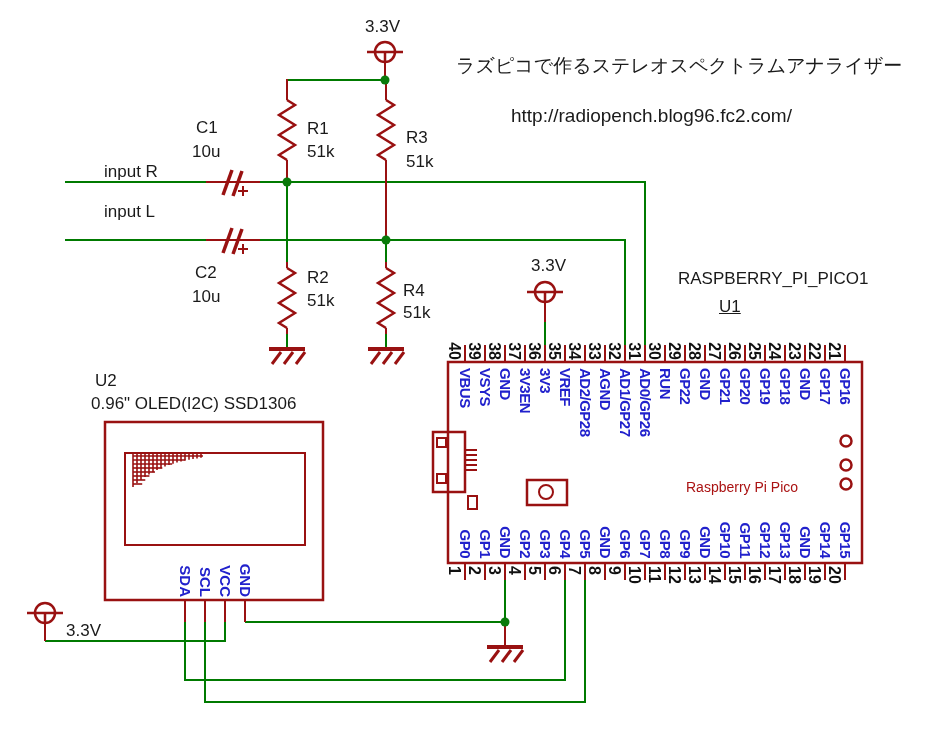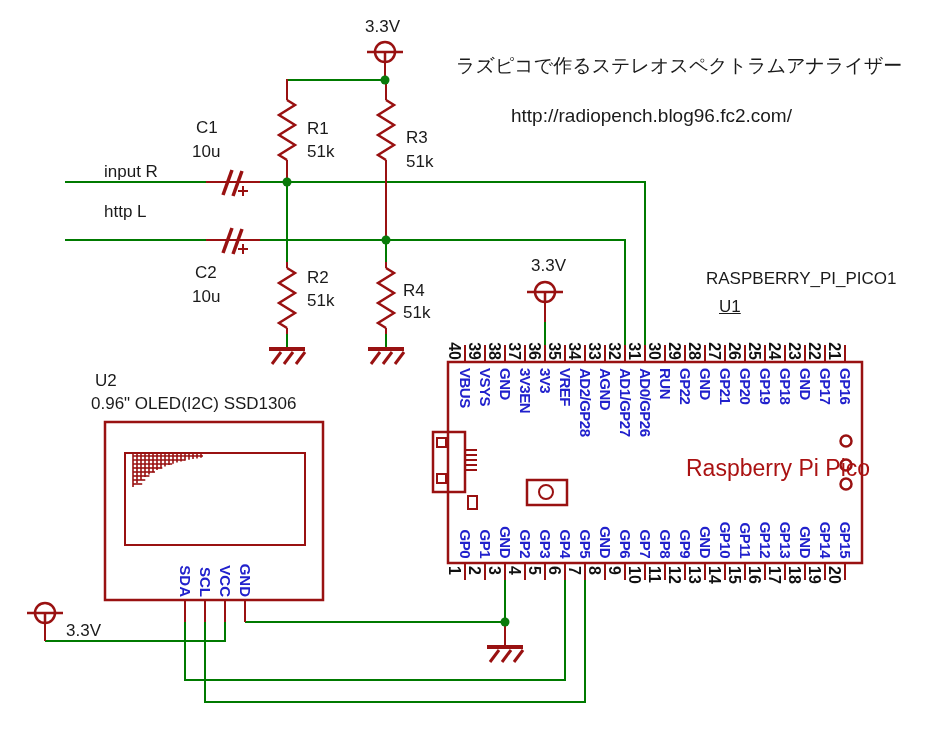--- a/index.html
+++ b/index.html
@@ -1,21 +1,21 @@
 <!DOCTYPE html>
 <html><head>
 <meta charset="utf-8">
 <style>
   html,body{margin:0;padding:0;background:#fff;}
   #canvas{position:relative;width:949px;height:750px;background:#ffffff;overflow:hidden;
           font-family:"Liberation Sans",sans-serif;}
   #schematic{position:absolute;left:0;top:0;}
   .lbl{position:absolute;font:17px "Liberation Sans",sans-serif;color:#1a1a1a;white-space:pre;}
   .lbl-big{font-size:19px;}
-  .lbl-red{color:#aa1212;font-size:23px;}
+  .lbl-red{color:#aa1212;font-size:14px;margin-top:24px;}
   .vert{position:absolute;transform:rotate(90deg);transform-origin:0 0;white-space:nowrap;}
   .pin-name{font:bold 15px "Liberation Sans",sans-serif;line-height:18px;letter-spacing:-0.5px;
             color:#2121cc;width:192px;}
   .pin-name.top{text-align:left;}
   .pin-name.bot{text-align:right;}
   .pin-num{font:bold 16px "Liberation Sans",sans-serif;line-height:19px;color:#111;width:30px;}
   .pin-num.top{text-align:right;}
   .pin-num.bot{text-align:left;}
   .oled-pin{font:bold 15px "Liberation Sans",sans-serif;line-height:18px;color:#2121cc;
             width:72px;text-align:right;}
@@ -251,37 +251,37 @@
 </svg>
 
 <div class="lbl lbl-big" style="left:456px;top:53px;font-family:Liberation Serif, serif;">ラズピコで作るステレオスペクトラムアナライザー</div>
 <div class="lbl lbl-big" style="left:483px;top:105px;margin-left:28px;">http://radiopench.blog96.fc2.com/</div>
 
 <div class="lbl" style="left:365px;top:17px;">3.3V</div>
 <div class="lbl" style="left:531px;top:256px;">3.3V</div>
 <div class="lbl" style="left:66px;top:621px;">3.3V</div>
 
 <div class="lbl" style="left:104px;top:162px;">input R</div>
-<div class="lbl" style="left:104px;top:202px;">http L</div>
+<div class="lbl" style="left:104px;top:202px;">input L</div>
 
 <div class="lbl" style="left:196px;top:118px;">C1</div>
 <div class="lbl" style="left:192px;top:142px;">10u</div>
 <div class="lbl" style="left:195px;top:263px;">C2</div>
 <div class="lbl" style="left:192px;top:287px;">10u</div>
 
 <div class="lbl" style="left:307px;top:119px;">R1</div>
 <div class="lbl" style="left:307px;top:142px;">51k</div>
 <div class="lbl" style="left:406px;top:128px;">R3</div>
 <div class="lbl" style="left:406px;top:152px;">51k</div>
 <div class="lbl" style="left:307px;top:268px;">R2</div>
 <div class="lbl" style="left:307px;top:291px;">51k</div>
 <div class="lbl" style="left:403px;top:281px;">R4</div>
 <div class="lbl" style="left:403px;top:303px;">51k</div>
 
-<div class="lbl" style="left:706px;top:269px;">RASPBERRY_PI_PICO1</div>
+<div class="lbl" style="left:678px;top:269px;">RASPBERRY_PI_PICO1</div>
 <div class="lbl" style="left:719px;top:297px;text-decoration:underline;">U1</div>
 <div class="lbl lbl-red" style="left:686px;top:455px;">Raspberry Pi Pico</div>
 
 <div class="lbl" style="left:95px;top:371px;">U2</div>
 <div class="lbl" style="left:91px;top:394px;">0.96" OLED(I2C) SSD1306</div>
 
 <div id="pin-layer">
       <div class="vert pin-num top" style="left: 464px; top: 330px;">40</div>
       <div class="vert pin-name top" style="left: 474px; top: 368px;">VBUS</div>
       <div class="vert pin-num top" style="left: 484px; top: 330px;">39</div>

